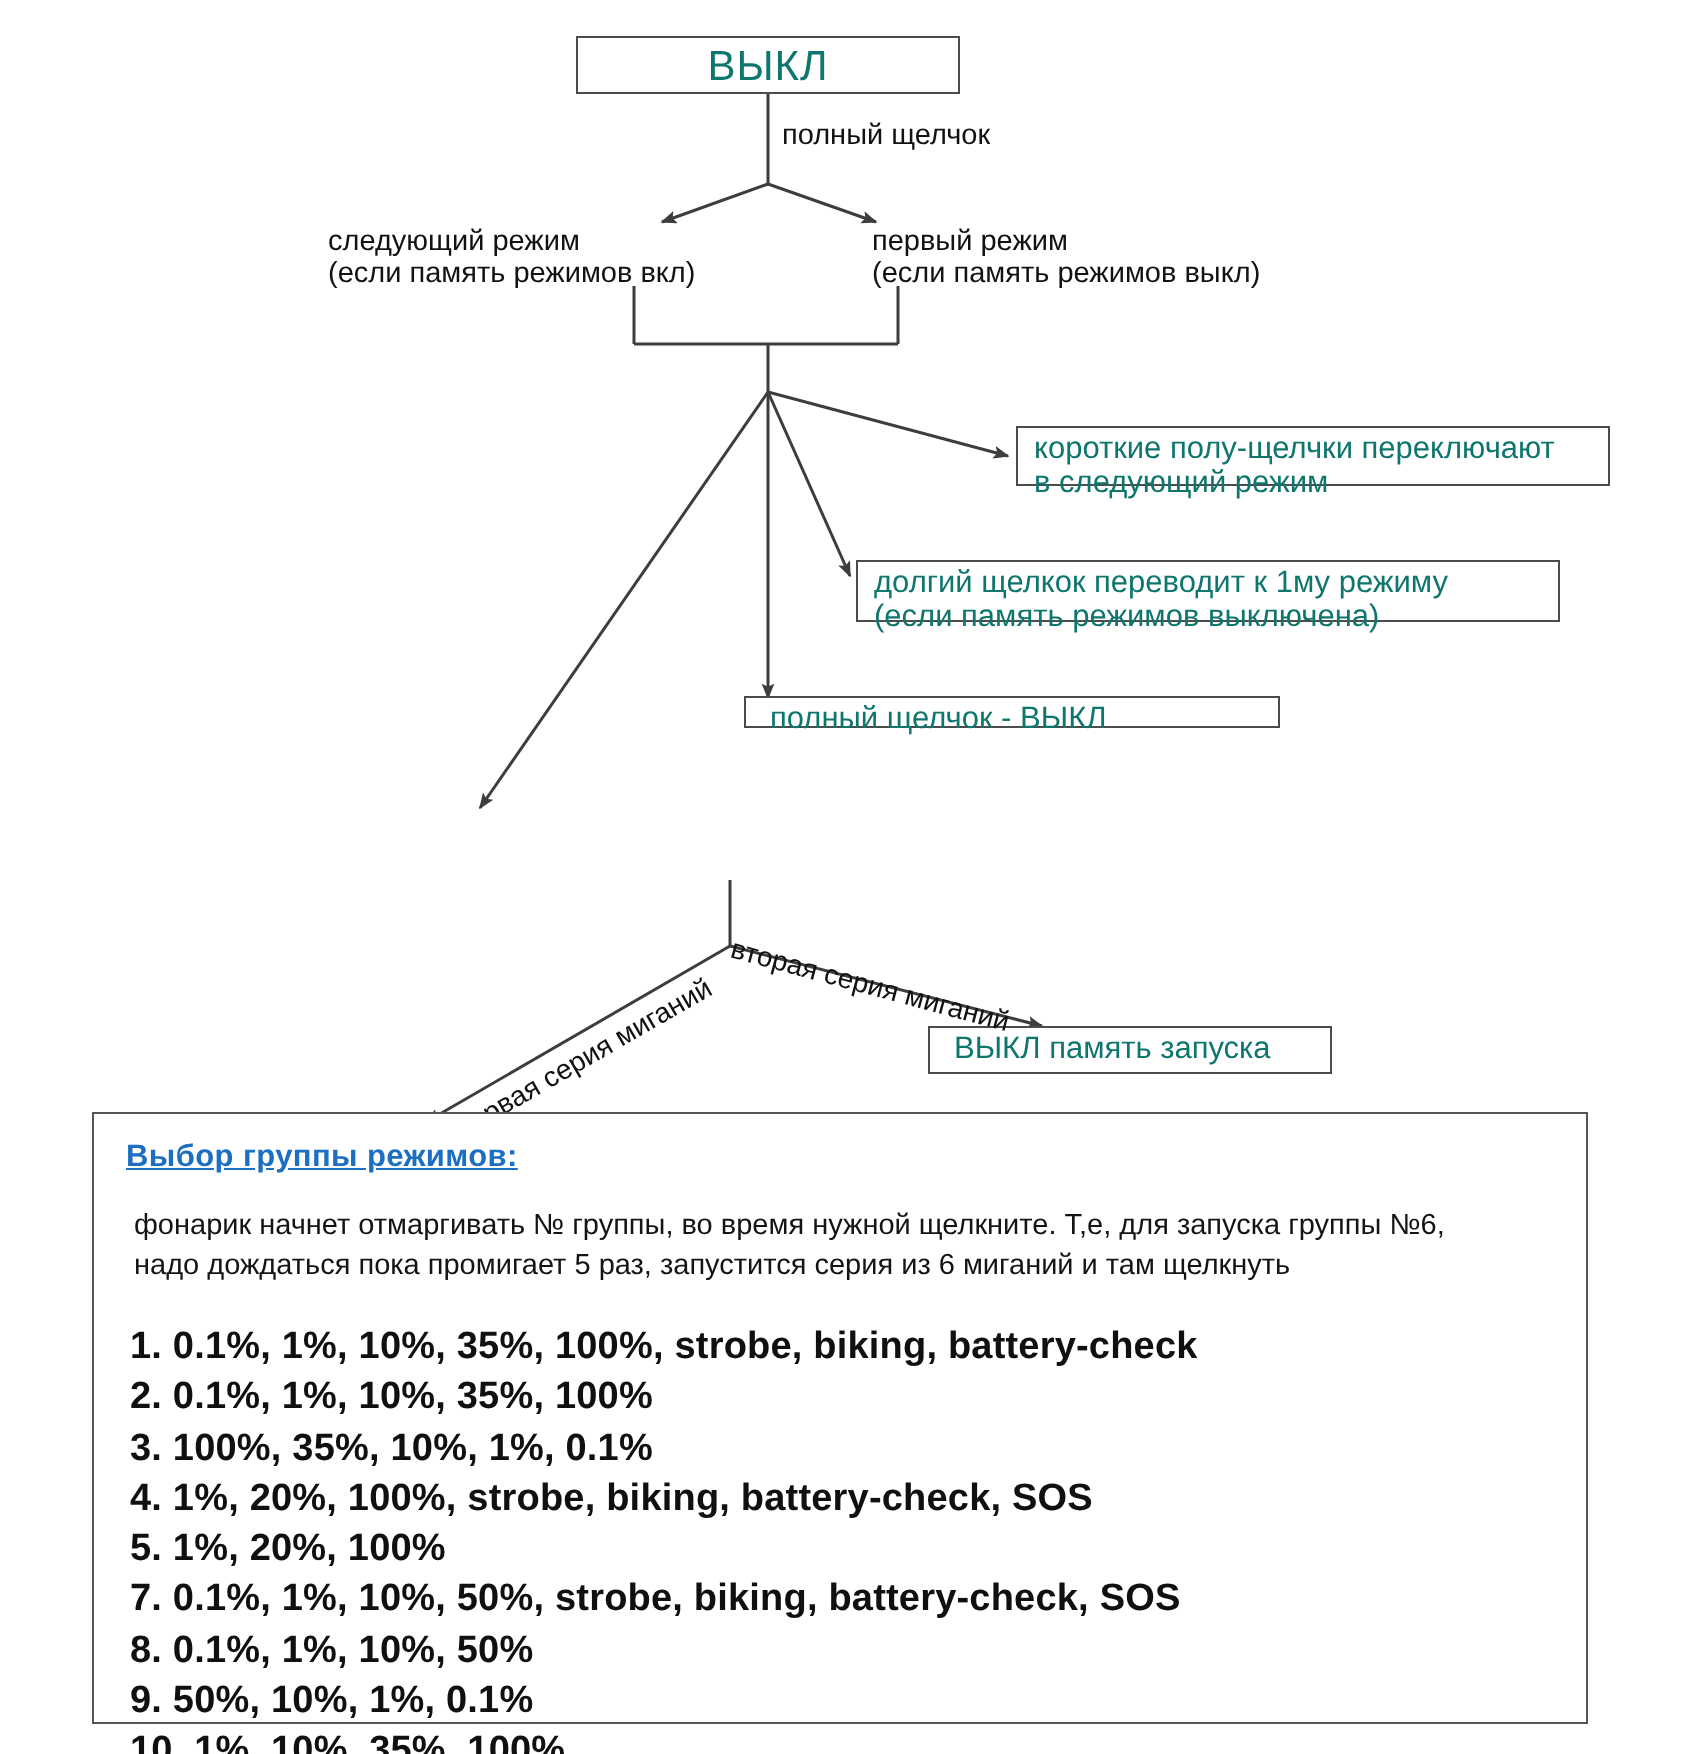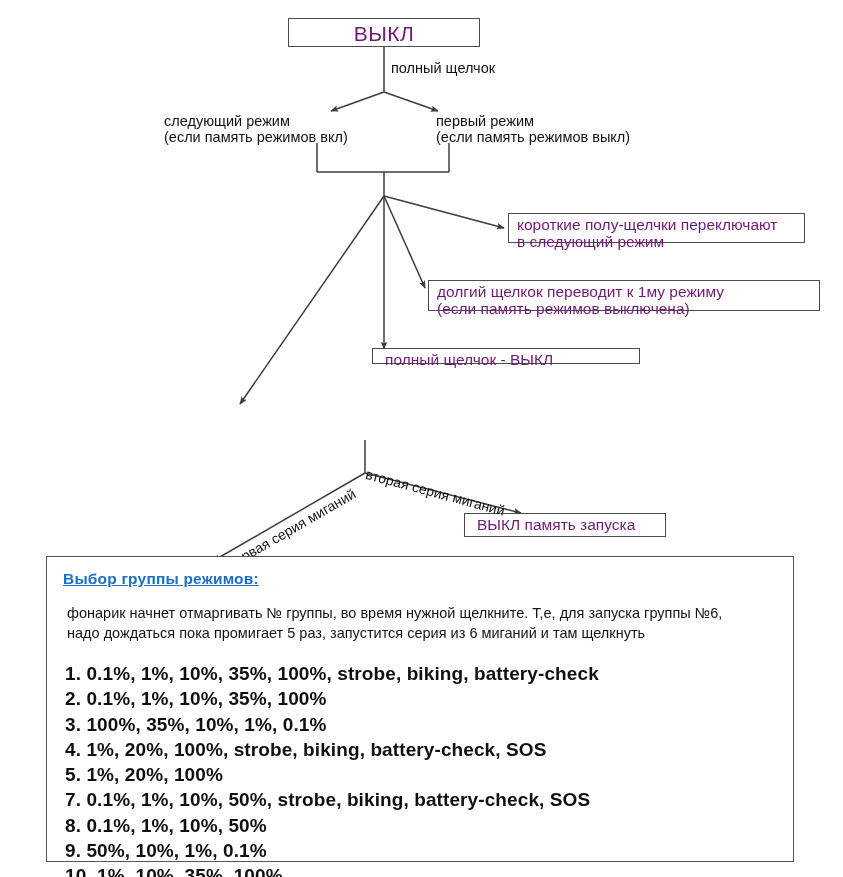--- a/index.html
+++ b/index.html
@@ -7,21 +7,21 @@
     width:843px;height:877px;position:relative;overflow:hidden;
     font-family:"Liberation Sans","DejaVu Sans",sans-serif;
     color:#1a1a1a;
   }
   #canvas{position:absolute;left:0;top:0;width:843px;height:877px;}
   svg.wires{position:absolute;left:0;top:0;width:843px;height:877px;pointer-events:none;}
 
   .node{
     position:absolute;box-sizing:border-box;
     border:1.4px solid #4c4c4c;background:#ffffff;
-    font-size:15.5px;line-height:1.12;color:#701a75;
+    font-size:15.5px;line-height:1.12;color:#0f766e;
     padding:1px 8px;white-space:pre-line;
   }
   .node.center{text-align:center;}
   .title-node{
     font-size:21px;letter-spacing:.5px;padding-top:3px;
     display:flex;align-items:center;justify-content:center;
   }
   .free-label{
     position:absolute;font-size:14.5px;line-height:1.1;
     color:#121212;white-space:pre-line;
@@ -90,21 +90,21 @@
 
   <div class="free-label" style="left:436px;top:114px;">первый режим
 (если память режимов выкл)</div>
 
   <div class="free-label" style="left:164px;top:114px;">следующий режим
 (если память режимов вкл)</div>
 
   <div class="node" style="left:508px;top:213px;width:297px;height:30px;padding-top:2px;">короткие полу-щелчки переключают
 в следующий режим</div>
 
-  <div class="node" style="left:428px;top:280px;width:392px;height:31px;padding-top:2px;">долгий щелкок переводит к 1му режиму
+  <div class="node" style="left:428px;top:280px;width:352px;height:31px;padding-top:2px;">долгий щелкок переводит к 1му режиму
 (если память режимов выключена)</div>
 
   <div class="node" style="left:372px;top:348px;width:268px;height:16px;padding-top:2px;padding-left:12px;">полный щелчок - ВЫКЛ</div>
 
 
   <div class="node" style="left:464px;top:513px;width:202px;height:24px;padding-top:2px;padding-left:12px;">ВЫКЛ память запуска</div>
 
   <div class="rot-label" style="left:225px;top:558px;transform:rotate(-30deg);">первая серия миганий</div>
 
   <div class="rot-label" style="left:368px;top:466px;transform:rotate(15deg);">вторая серия миганий</div>

